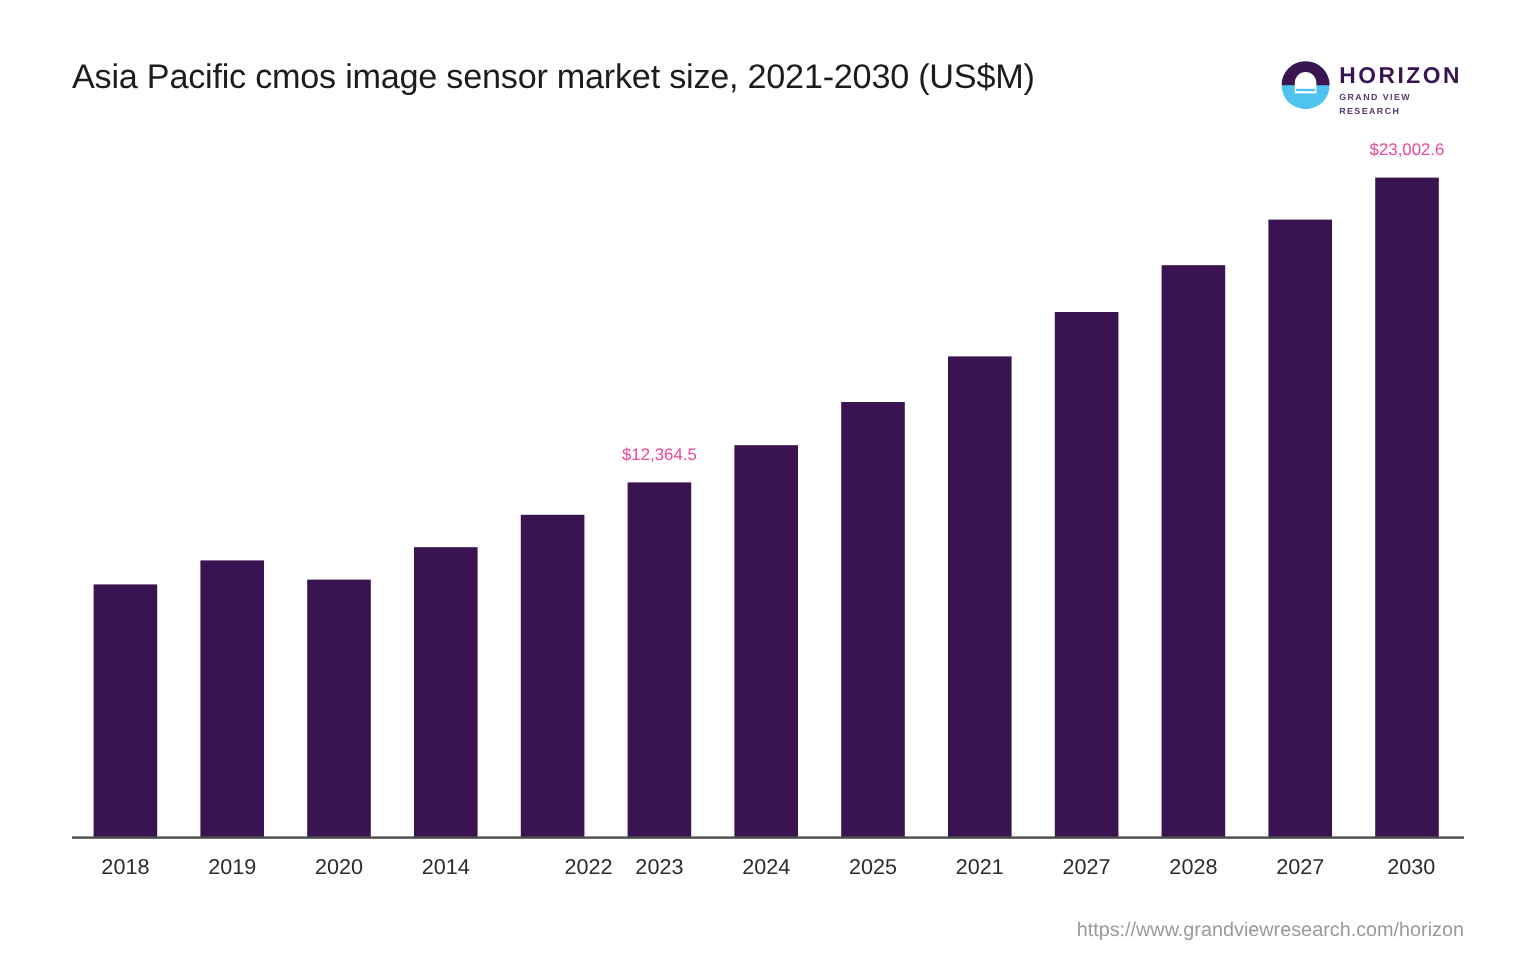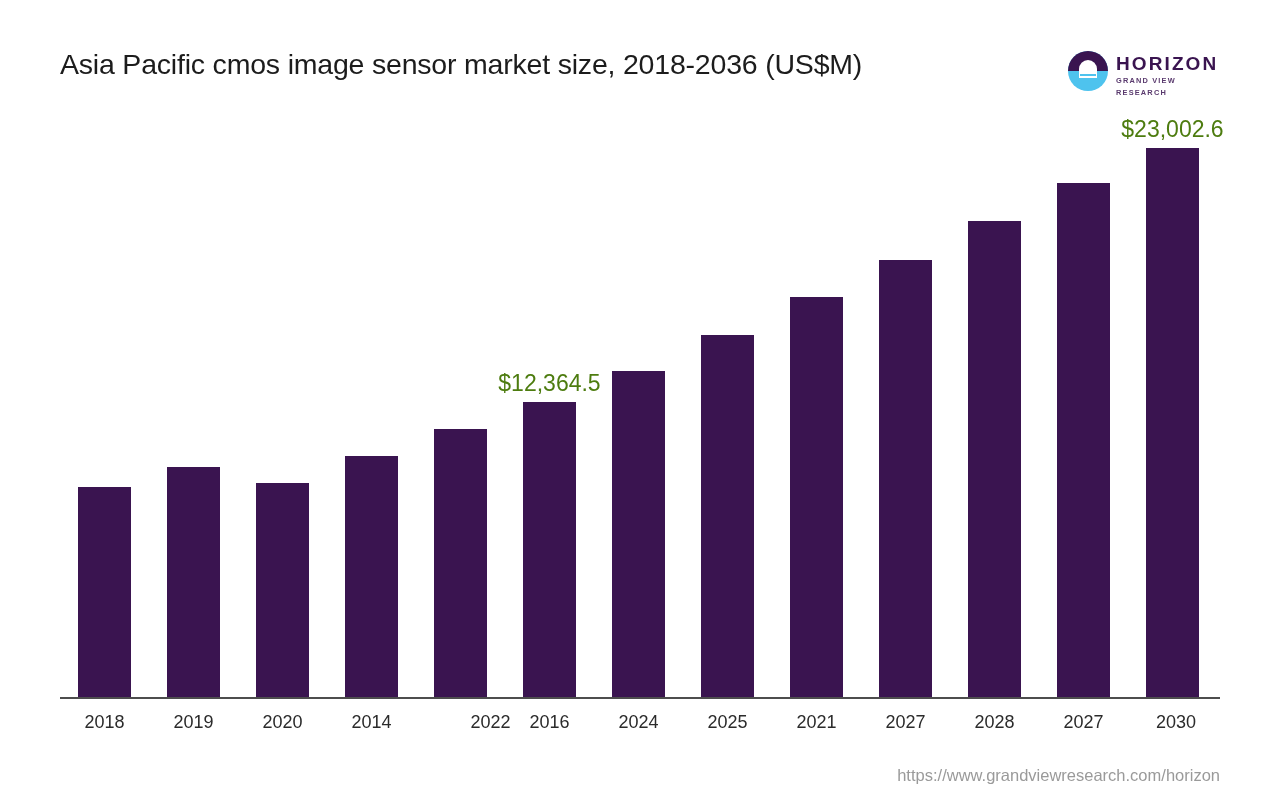--- a/index.html
+++ b/index.html
@@ -131,22 +131,22 @@
   }
   #bars-layer {
     position: absolute;
     left: 0;
     top: 0;
     width: 1280px;
     height: 698px;
   }
   .bar-label {
     position: absolute;
-    font-size: 23px;
-    color: #4d7c0f;
+    font-size: 14px;
+    color: #ec4899;
     white-space: nowrap;
     text-align: center;
   }
 
   
   #x-axis {
     position: absolute;
     left: 0;
     top: 712px;
     width: 1280px;
@@ -168,21 +168,21 @@
     top: 766px;
     font-size: 16.5px;
     color: #9a9a9a;
     white-space: nowrap;
   }
 </style>
 </head>
 <body>
 
 <div id="header">
-  <div id="chart-title">Asia Pacific cmos image sensor market size, 2018-2036 (US$M)</div>
+  <div id="chart-title">Asia Pacific cmos image sensor market size, 2021-2030 (US$M)</div>
 
   <div id="brand-logo">
     <div id="logo-mark">
       <div class="top-half"></div>
       <div class="dome"></div>
       <div class="line1"></div>
       <div class="line2"></div>
     </div>
     <div id="logo-wordmark">
       <div id="logo-name">HORIZON</div>
@@ -211,21 +211,21 @@
     </div>
   <div id="axis-line"></div>
 </div>
 
 <div id="x-axis">
     <div class="x-tick" style="width: 100px; left: 54.5px;">2018</div>
     <div class="x-tick" style="width: 100px; left: 143.5px;">2019</div>
     <div class="x-tick" style="width: 100px; left: 232.5px;">2020</div>
     <div class="x-tick" style="width: 100px; left: 321.5px;">2014</div>
     <div class="x-tick" style="width: 100px; left: 410.5px; text-align: right;">2022</div>
-    <div class="x-tick" style="width: 100px; left: 499.5px;">2016</div>
+    <div class="x-tick" style="width: 100px; left: 499.5px;">2023</div>
     <div class="x-tick" style="width: 100px; left: 588.5px;">2024</div>
     <div class="x-tick" style="width: 100px; left: 677.5px;">2025</div>
     <div class="x-tick" style="width: 100px; left: 766.5px;">2021</div>
     <div class="x-tick" style="width: 100px; left: 855.5px;">2027</div>
     <div class="x-tick" style="width: 100px; left: 944.5px;">2028</div>
     <div class="x-tick" style="width: 100px; left: 1033.5px;">2027</div>
     <div class="x-tick" style="width: 100px; left: 1126px;">2030</div>
   </div>
 
 <div id="source-url">https://www.grandviewresearch.com/horizon</div>

